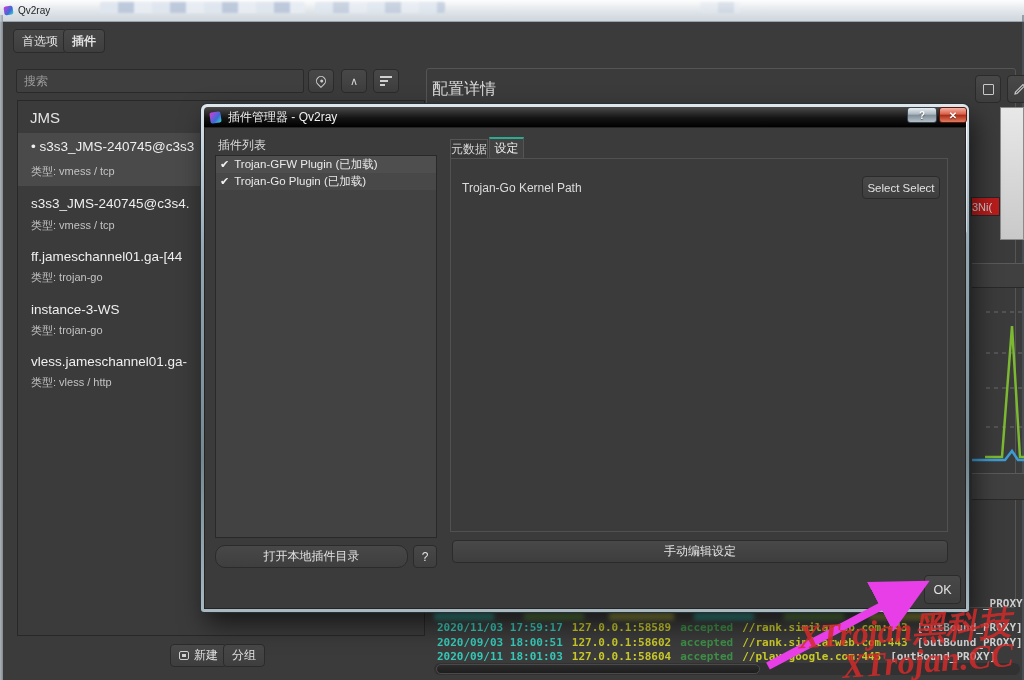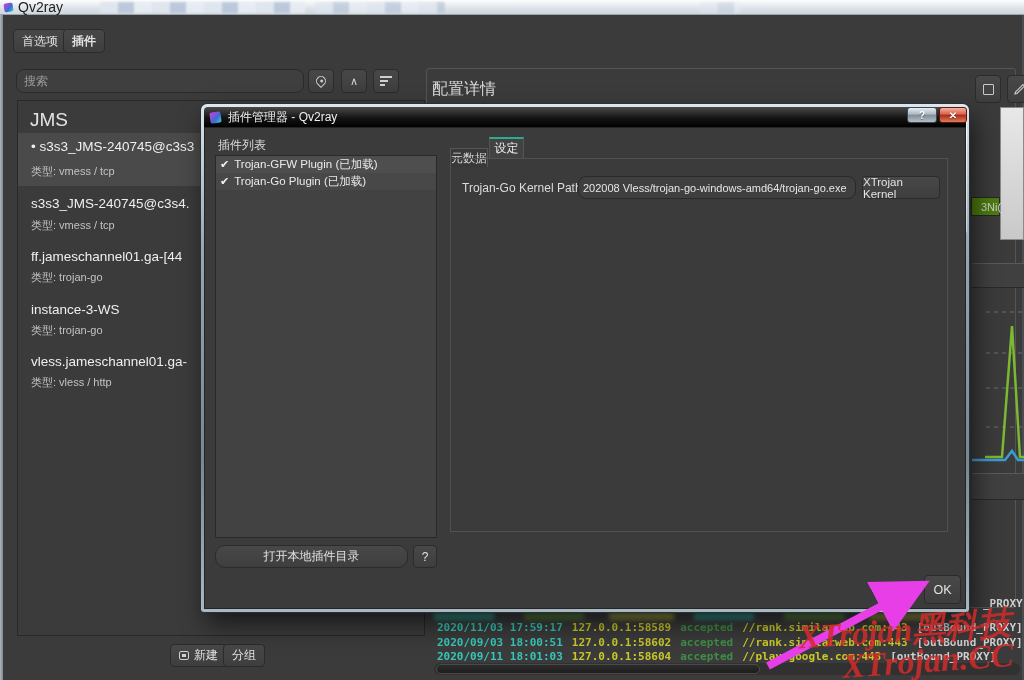--- a/index.html
+++ b/index.html
@@ -4,36 +4,36 @@
 <style>
   * { margin:0; padding:0; box-sizing:border-box; }
   html,body { background:#222; }
   #stage {
     position:relative; width:1024px; height:680px; overflow:hidden;
     background:#3b3b3b; font-family:"Liberation Sans", sans-serif; color:#e0e0e0;
   }
   .abs { position:absolute; }
 
   
-  .main-titlebar { left:0; top:0; width:1024px; height:15px;
+  .main-titlebar { left:0; top:0; width:1024px; height:22px;
     background:linear-gradient(#fdfdfd,#dde3e8 60%,#cfd6dc); border-bottom:1px solid #9aa4ac;
-    display:flex; align-items:center; font-size:14px; color:#222; }
+    display:flex; align-items:center; font-size:10px; color:#222; }
   .app-icon { width:9px; height:9px; margin:0 5px 0 4px;
     background:linear-gradient(135deg,#d83bd8,#3b6bd8 60%,#3bd8c8); border-radius:2px; transform:rotate(-8deg); }
   .redact { position:absolute; top:2px; height:11px; border-radius:2px;
     background:repeating-linear-gradient(90deg,#dfe6ef 0 18px,#b9c6da 18px 34px,#e8edf4 34px 52px);
     filter:blur(1.2px); opacity:.9; }
   .win-edge-left { left:0; top:15px; width:3px; height:665px;
     background:linear-gradient(90deg,#c3cad0,#8d979e); opacity:.85; }
   .win-edge-right { right:0; top:15px; width:2px; height:665px; background:#566067; opacity:.5; }
 
   
   .btn { background:linear-gradient(#484848,#3e3e3e); border:1px solid #2b2b2b; border-radius:4px;
     color:#e2e2e2; font-size:12px; display:flex; align-items:center; justify-content:center; gap:5px; }
-  .inputbox { background:#3f3f3f; border:1px solid #2a2a2a; border-radius:8px; color:#e6e6e6;
+  .inputbox { background:#3f3f3f; border:1px solid #2a2a2a; border-radius:2px; color:#e6e6e6;
     font-size:12px; padding:0 7px; outline:none; }
   .inputbox::placeholder { color:#9a9a9a; }
 
   
   .toolbar-btn { height:24px; padding:0 8px; }
 
   
   .icon-btn { width:26px; height:24px; }
   .pin-shape { width:10px; height:10px; border:1.5px solid #cfcfcf; border-radius:50% 50% 50% 0;
     transform:rotate(-45deg); position:relative; }
@@ -41,36 +41,36 @@
     border-radius:50%; background:#cfcfcf; }
   .chev { font-size:11px; color:#d5d5d5; line-height:1; }
   .sort-shape { width:12px; height:10px; position:relative; }
   .sort-shape i { position:absolute; left:0; height:2px; background:#cfcfcf; display:block; }
   .sort-shape i:nth-child(1){ top:0; width:12px; }
   .sort-shape i:nth-child(2){ top:4px; width:8px; }
   .sort-shape i:nth-child(3){ top:8px; width:5px; }
 
   
   .side-panel { left:17px; top:100px; width:408px; height:536px; border:1px solid #282828; }
-  .group-label { font-size:19px; color:#e4e4e4; }
+  .group-label { font-size:15px; color:#e4e4e4; }
   .conn-name { font-size:13.5px; color:#efefef; white-space:nowrap; }
   .conn-type { font-size:11px; color:#c3c3c3; white-space:nowrap; }
   .conn-sel { background:#4a4a4a; }
   .bottom-btn { height:23px; font-size:12px; padding:0 8px; }
   .new-icon { width:10px; height:9px; border:1.2px solid #cfcfcf; border-radius:2px; position:relative; }
   .new-icon:after { content:""; position:absolute; left:2px; top:2px; width:4px; height:3px; background:#cfcfcf; }
 
   
   .detail-panel { left:426px; top:68px; width:590px; height:540px; border:1px solid #555; border-radius:3px; }
   .detail-title { font-size:16px; color:#dadada; }
   .sq-shape { width:11px; height:11px; border:1.5px solid #c9c9c9; border-radius:1px; }
   .band { border-top:1px solid #5a5a5a; border-bottom:1px solid #292929; background:#404040; }
   .qr-frag { background:linear-gradient(180deg,#e8e8e8,#c9c9c9); border:1px solid #8a8a8a; }
-  .frag-box { background:#4d7c0f; border:1px solid #262626; color:#d0d0d0; font-size:11px;
-    display:flex; align-items:center; padding-left:9px; }
+  .frag-box { background:#b91c1c; border:1px solid #262626; color:#d0d0d0; font-size:11px;
+    display:flex; align-items:center; padding-left:0; }
 
   
   .log { font-family:"DejaVu Sans Mono", monospace; font-size:11px; font-weight:bold; white-space:nowrap; }
   .log span { margin-right:9px; }
   .lg-time { color:#35c8b8; } .lg-addr { color:#c9c929; } .lg-status { color:#3e8e47; }
   .lg-url { color:#c9c929; } .lg-tag { color:#cfcfcf; }
   .log-blur { background:repeating-linear-gradient(90deg,#2aa99c 0 60px,#3b3b3b 60px 90px,#5a8a3a 90px 150px,#3b3b3b 150px 175px,#a9a93a 175px 240px,#3b3b3b 240px 260px);
     filter:blur(2px); opacity:.65; border-radius:2px; }
   .hscroll-track { background:#313131; border-radius:6px; }
   .hscroll-thumb { background:linear-gradient(#2c2c2c,#1d1d1d); border:1px solid #4a4a4a; border-radius:6px; }
@@ -241,34 +241,36 @@
         <span>Trojan-Go Plugin (已加载)</span>
       </div>
     </div>
     <div class="abs btn" style="left:14px;top:441px;width:193px;height:23px;border-radius:10px;">
       <span>打开本地插件目录</span>
     </div>
     <div class="abs btn" style="left:212px;top:441px;width:24px;height:23px;">
       <span>?</span>
     </div>
 
-    <div class="abs tab" style="left:249px;top:44px;width:38px;height:19px;">
+    <div class="abs tab" style="left:249px;top:35px;width:38px;height:19px;">
       <span>元数据</span>
     </div>
     <div class="abs tab tab-active" style="left:288px;top:33px;width:35px;height:21px;">
       <span>设定</span>
     </div>
     <div class="abs content-box" style="left:249px;top:54px;width:498px;height:374px;"></div>
 
     <div class="abs dlg-label" style="left:261px;top:77px;">Trojan-Go Kernel Path</div>
-    <input class="abs inputbox" style="left: 377px; top: 72px; width: 278px; height: 23px; font-size: 11px; padding: 0px 4px;" value="202008 Vless/trojan-go-windows-amd64/trojan-go.exe">
     <div class="abs btn" style="left:661px;top:72px;width:78px;height:23px;font-size:11.5px;">
-      <span>XTrojan Kernel</span>
-    </div>
-
+      <span>Select Select</span>
+    </div>
+
+    <div class="abs btn" style="left:251px;top:436px;width:496px;height:23px;">
+      <span>手动编辑设定</span>
+    </div>
 
     <div class="abs btn" style="left:723px;top:471px;width:37px;height:29px;font-size:12.5px;">
       <span>OK</span>
     </div>
   </div>
 
 
   <svg class="abs" style="left:740px;top:560px;z-index:25;" width="220" height="120">
     <defs>
       <marker id="ah" markerWidth="7" markerHeight="7" refX="4.5" refY="3.5" orient="auto">

